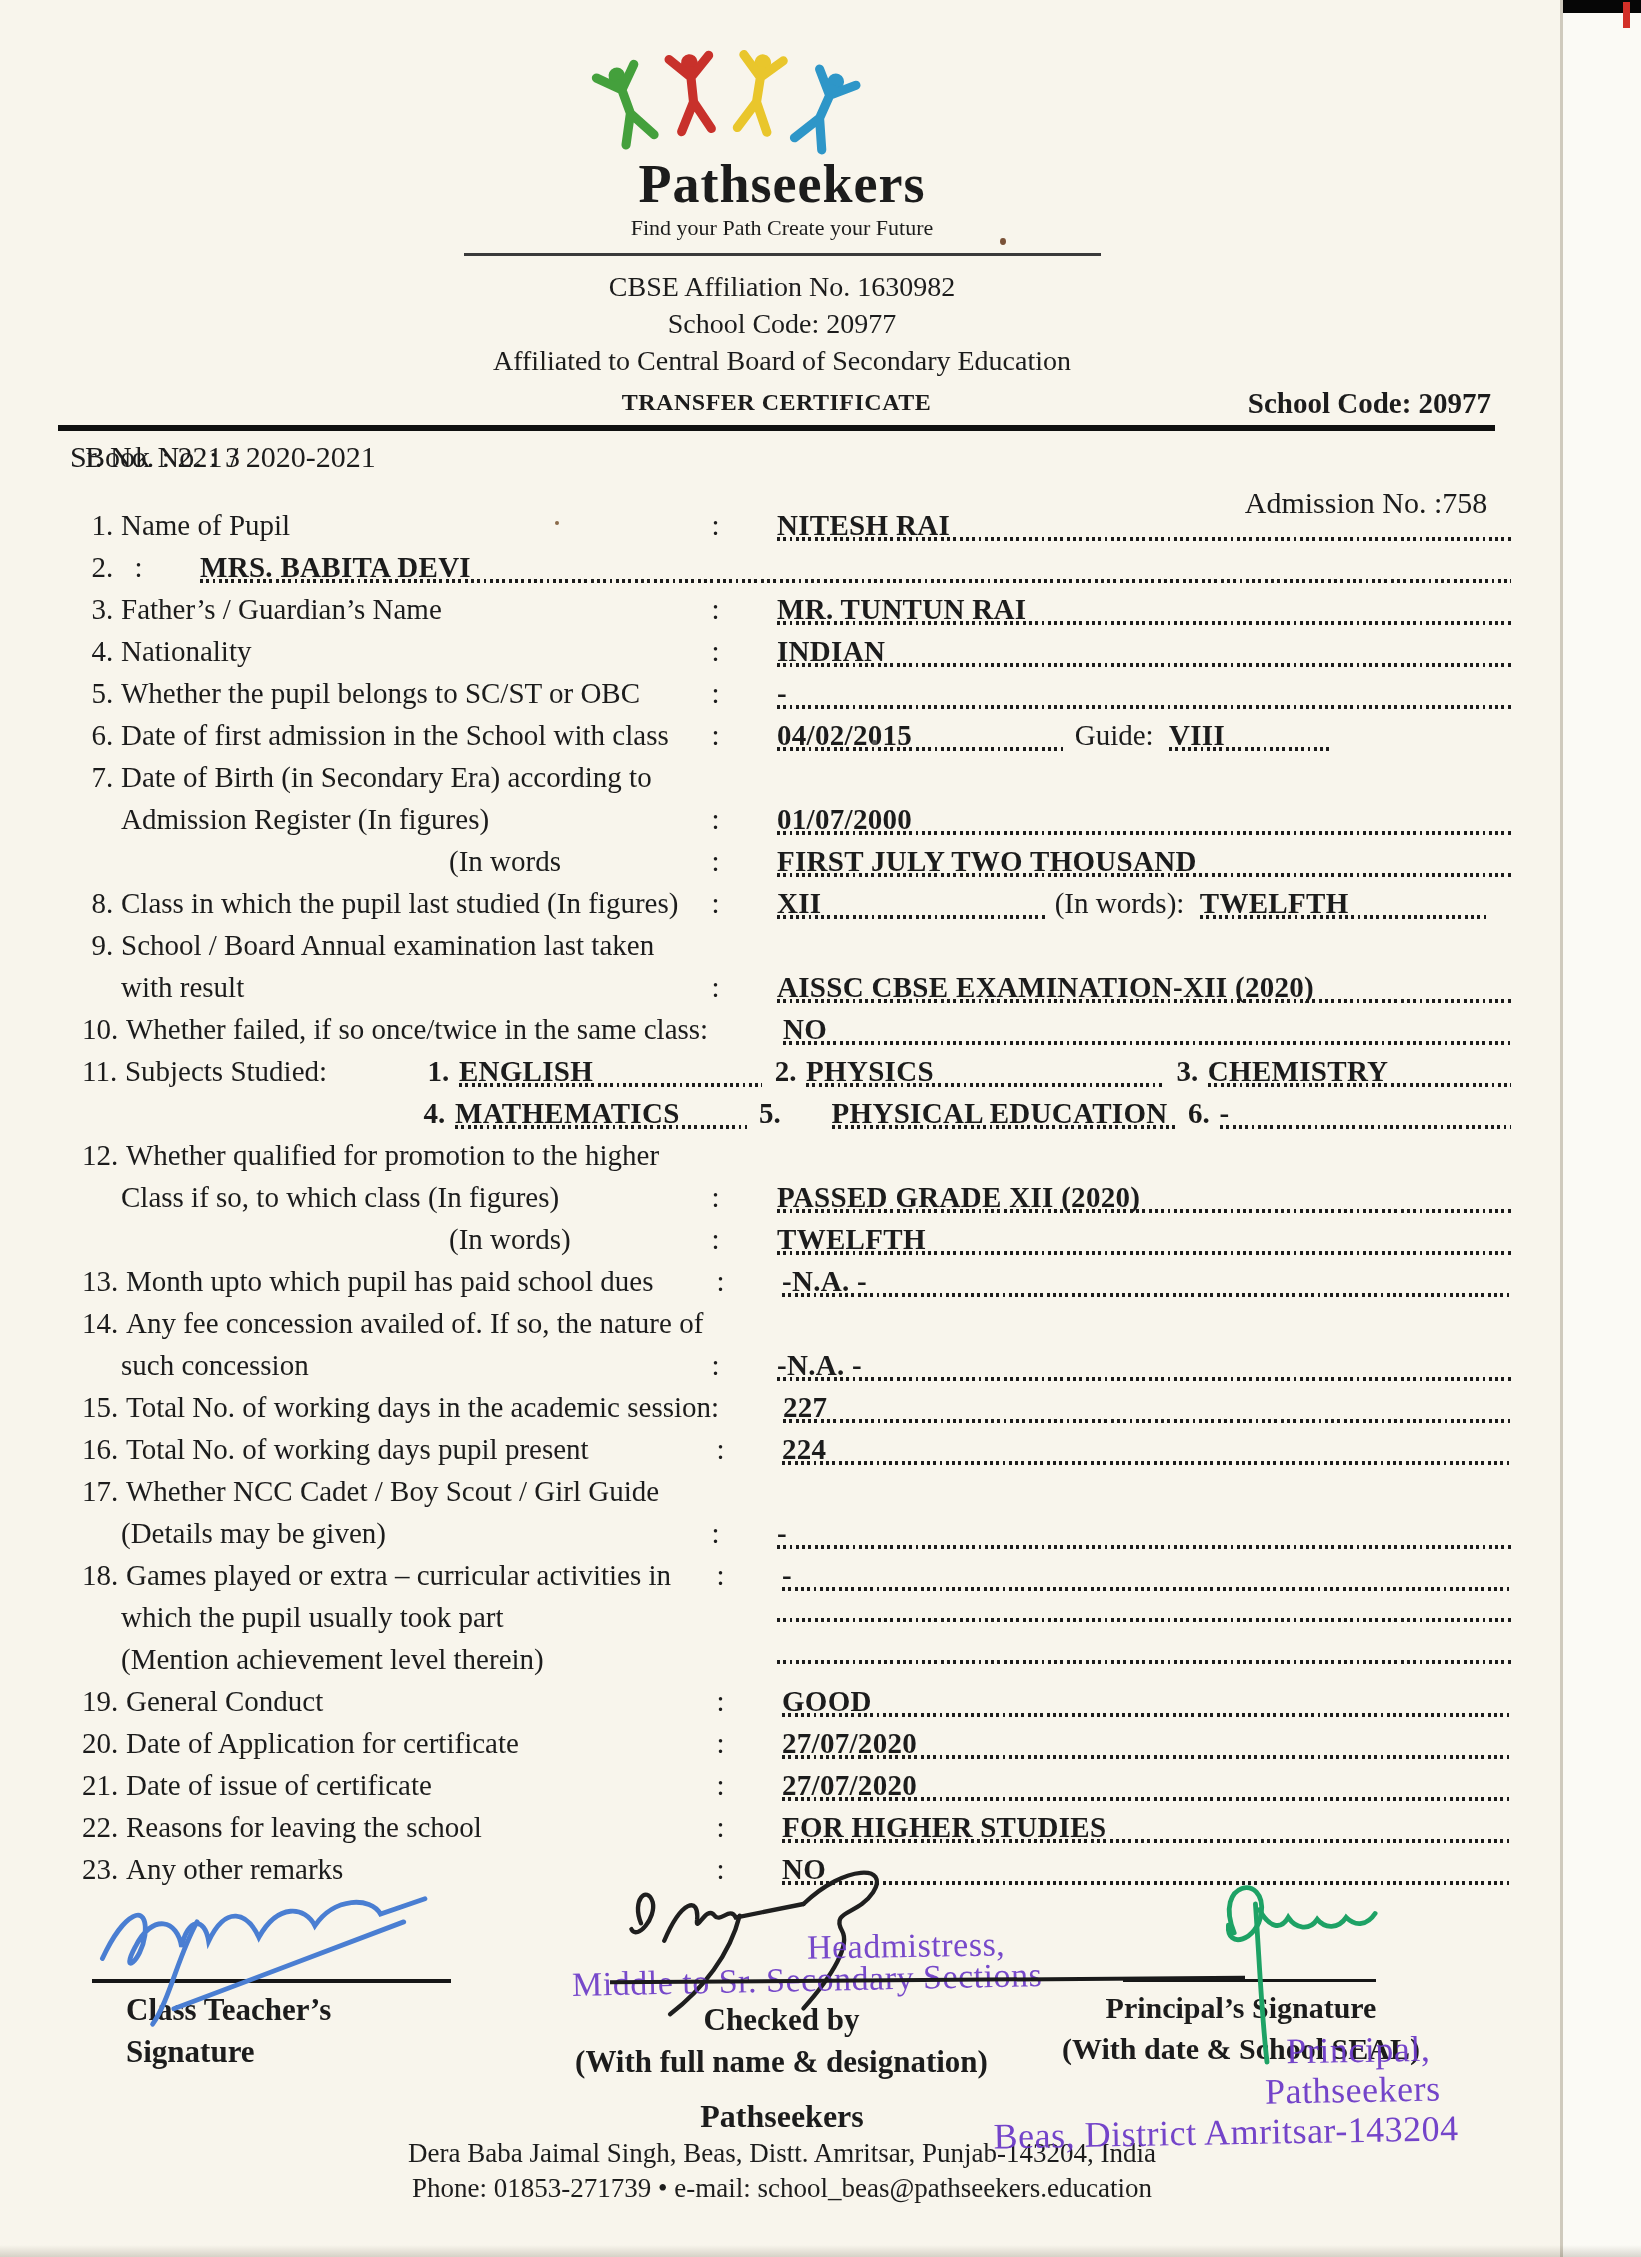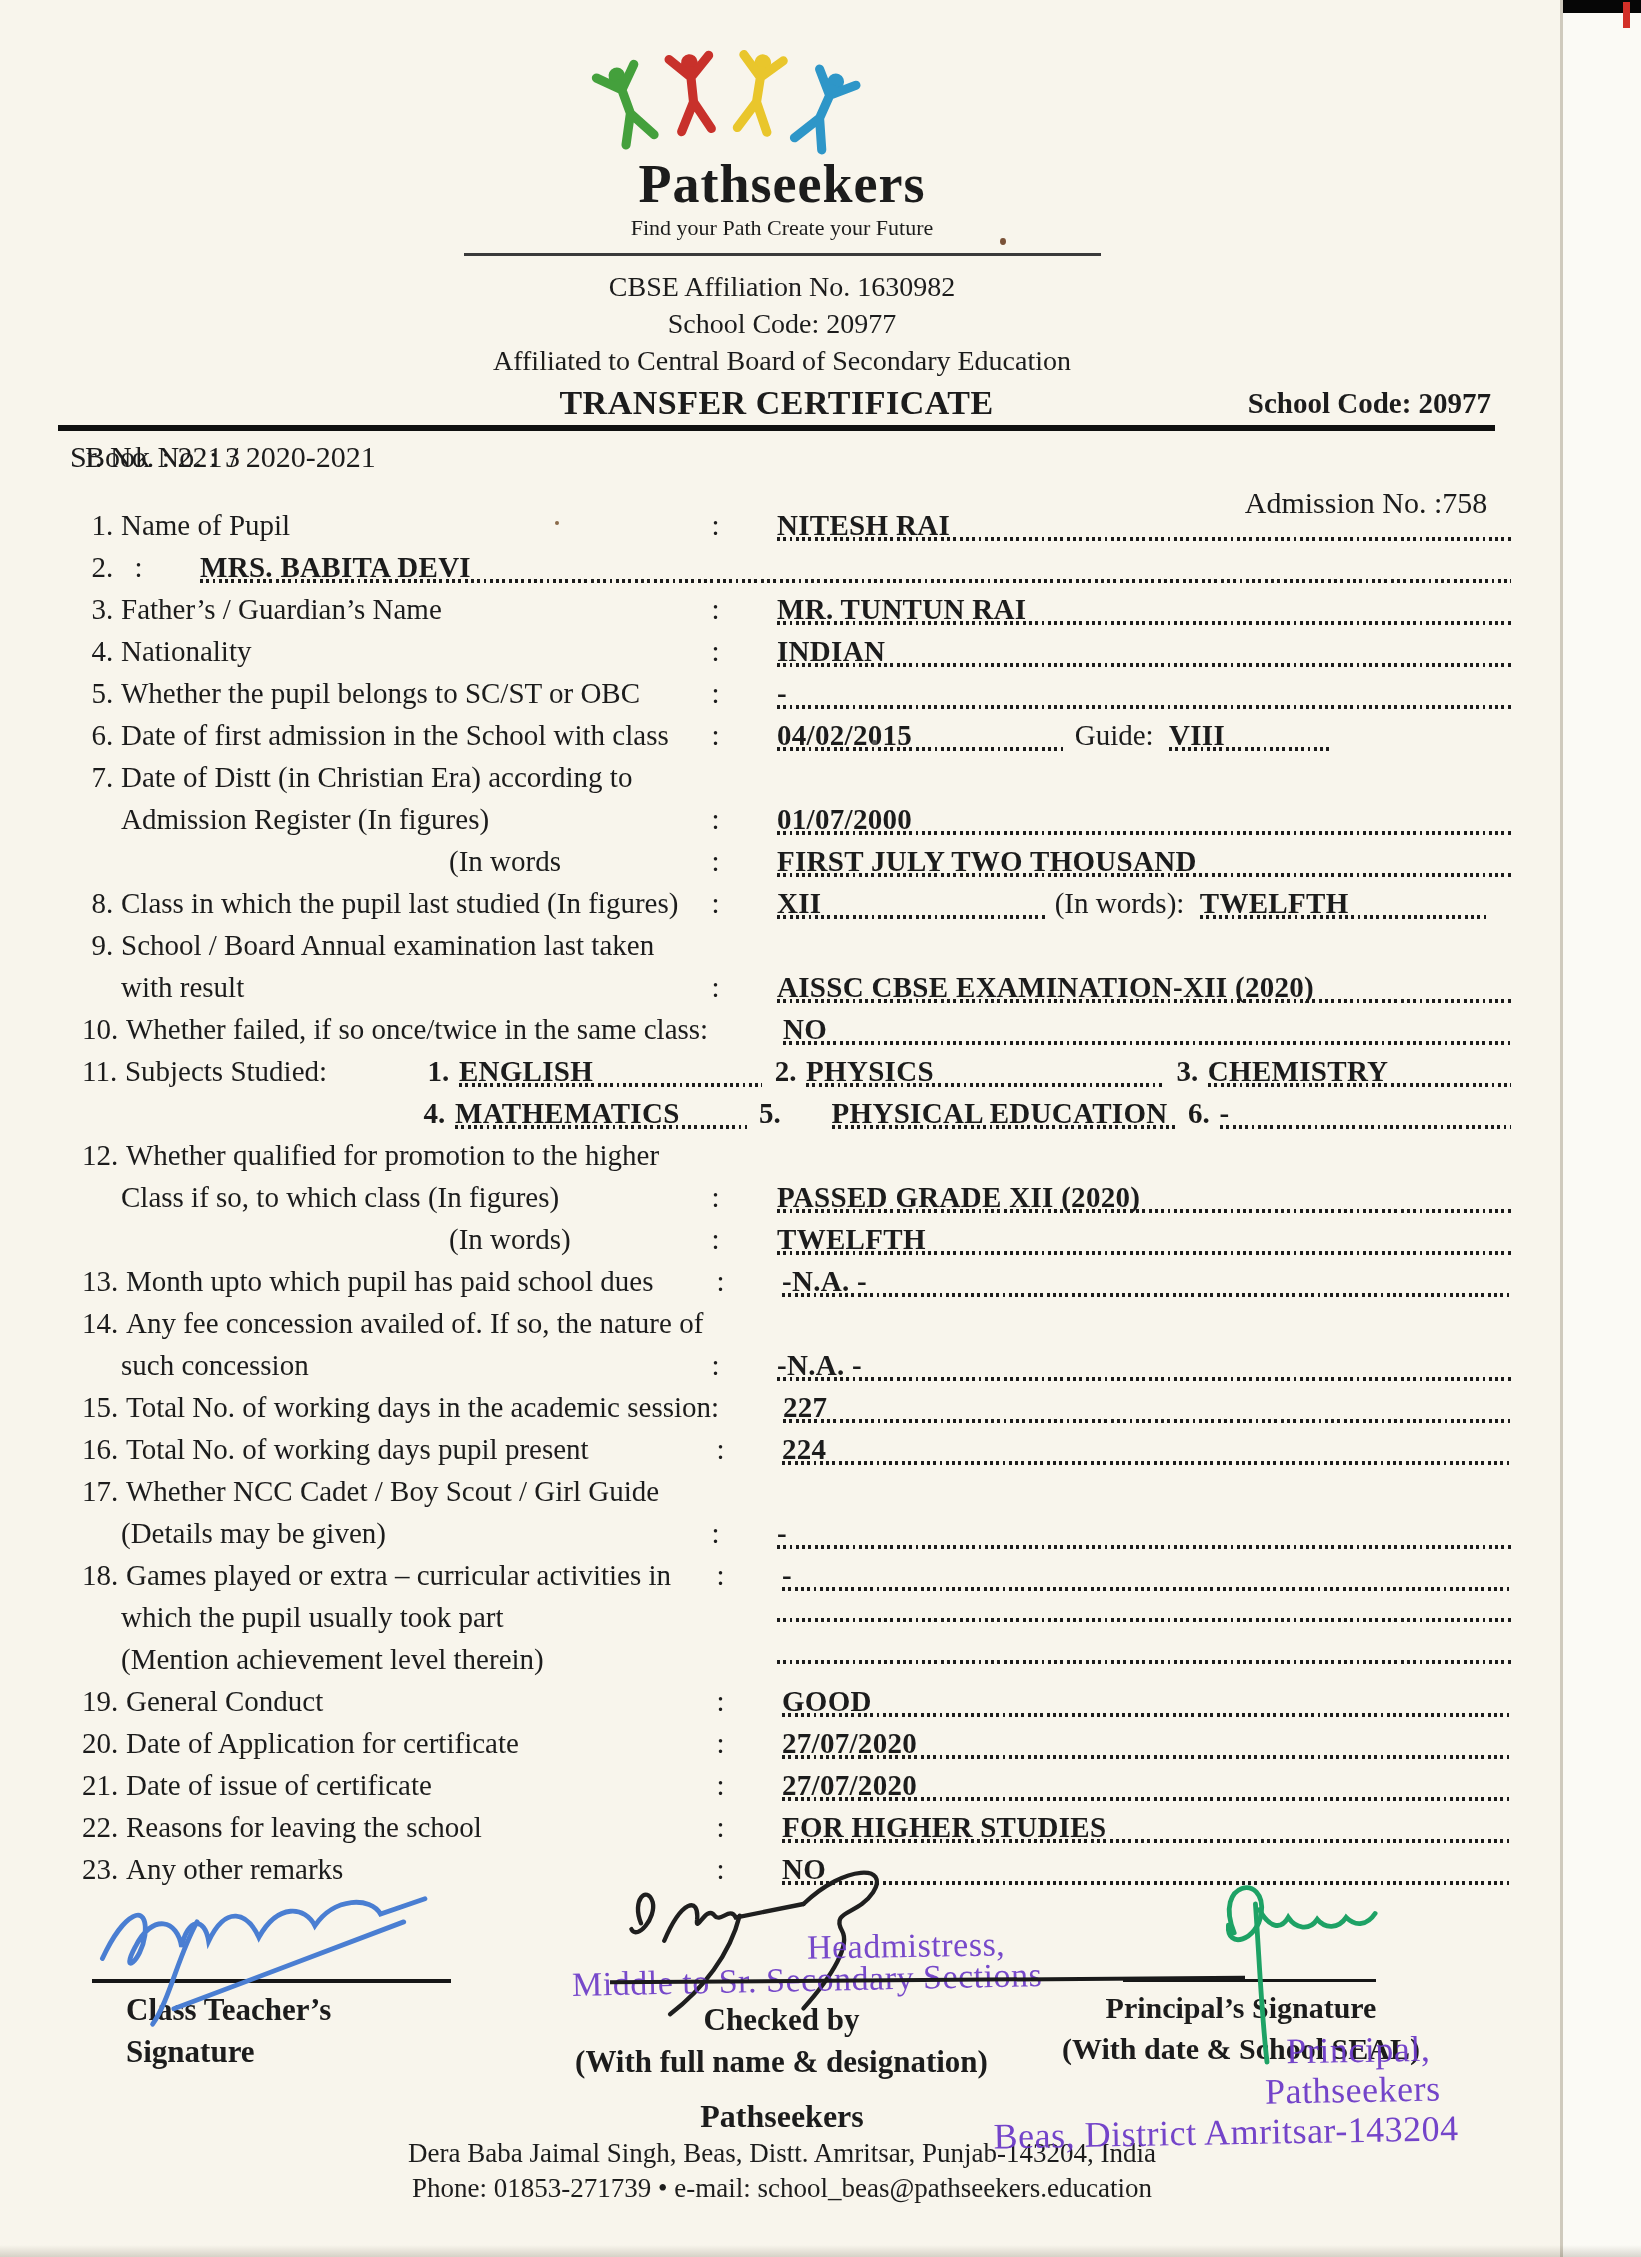--- a/index.html
+++ b/index.html
@@ -10,21 +10,21 @@
   }
   
   .header { position:absolute; top:44px; left:58px; width:1448px; text-align:center; }
   .logo { display:block; margin:0 auto; height:112px; transform:translateX(-56px); }
   .school-name { font-size:54px; font-weight:bold; letter-spacing:1px; line-height:56px; }
   .tagline { font-size:22px; line-height:27px; margin-top:1.9px; }
   .rule { width:637px; height:2.9px; background:#3a3a3a; margin:12.6px auto 11.6px; }
   .aff-line { font-size:28px; line-height:37px; }
   
   .title-row { position:absolute; top:382px; left:58px; width:1437px; height:41px; }
-  .tc-title { text-align:center; font-size:34px; font-weight:bold; letter-spacing:0.5px; line-height:41px; }
+  .tc-title { text-align:center; font-size:24px; font-weight:bold; letter-spacing:0.5px; line-height:41px; }
   .sc-right { position:absolute; right:3.9px; top:4.8px; font-size:29px; font-weight:bold; }
   .thick-line { position:absolute; top:425px; left:58px; width:1437px; height:5.8px; background:#101010; }
   .meta-row { position:absolute; top:436px; left:58px; width:1437px; height:42px; font-size:30px; line-height:42px; }
   .book-no { position:absolute; left:27px; }
   .sr-no { position:absolute; left:12px; right:0; text-align:left;font-family:Liberation Serif, serif; }
   .adm-no { position:absolute; right:7.7px;margin-top:46px; }
   
   .form { position:absolute; top:504px; left:82px; width:1429px; }
   .row { display:flex; align-items:baseline; height:42px; font-size:29px; line-height:42px; }
   .row > span { flex-shrink:0; }
@@ -139,21 +139,21 @@
       <div class="row">
         <span class="num">6.</span>
         <span class="label">Date of first admission in the School with class</span>
         <span class="colon">:</span>
         <span class="dval val" style="flex: 0 0 290px;">04/02/2015</span>
         <span class="xlabel">Guide:</span>
         <span class="dval val" style="margin-right: 179px;">VIII</span>
       </div>
       <div class="row">
         <span class="num">7.</span>
-        <span class="label">Date of Distt (in Christian Era) according to</span>
+        <span class="label">Date of Birth (in Secondary Era) according to</span>
       </div>
       <div class="row">
         <span class="num"></span>
         <span class="label">Admission Register (In figures)</span>
         <span class="colon">:</span>
         <span class="dval val">01/07/2000</span>
       </div>
       <div class="row">
         <span class="num"></span>
         <span class="label ind2">(In words</span>

